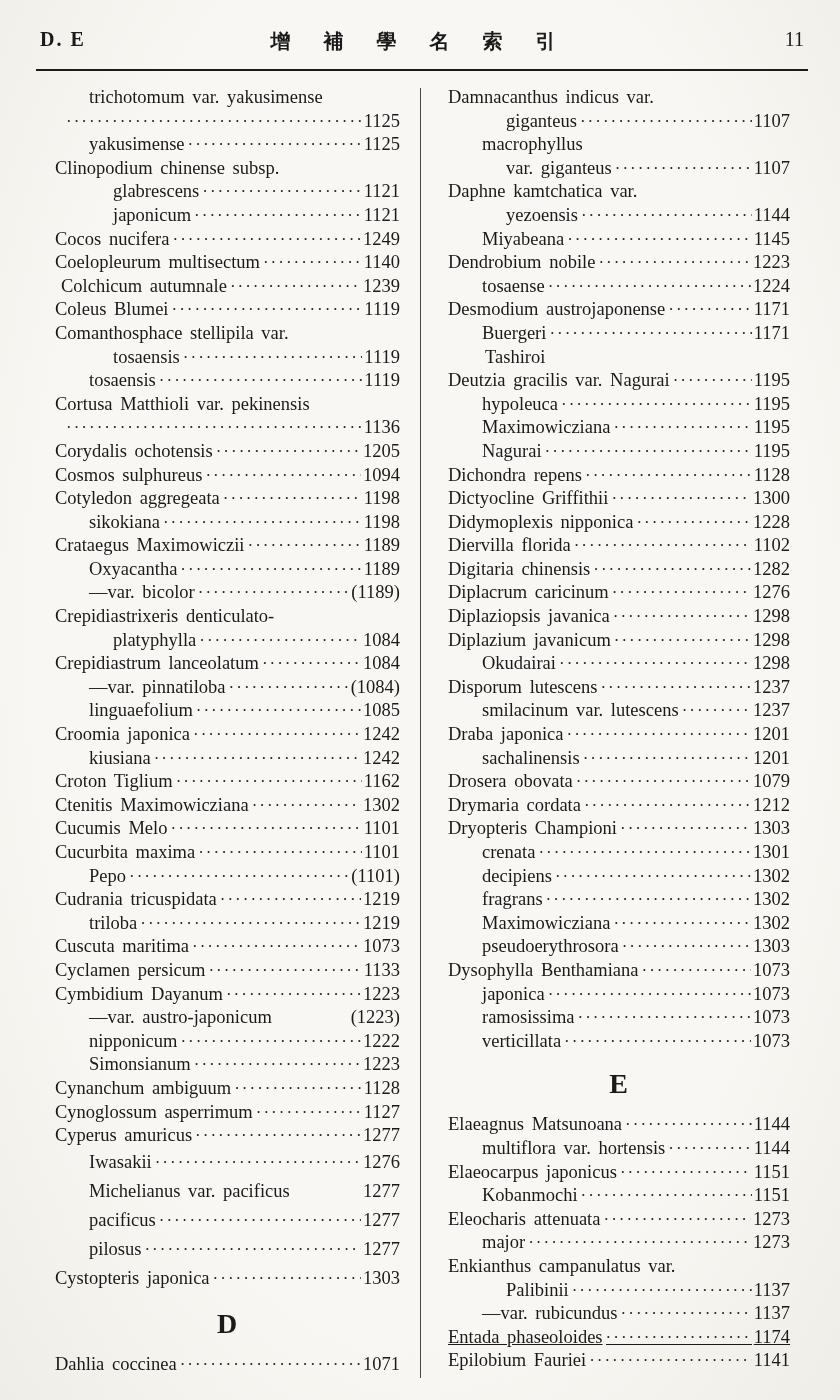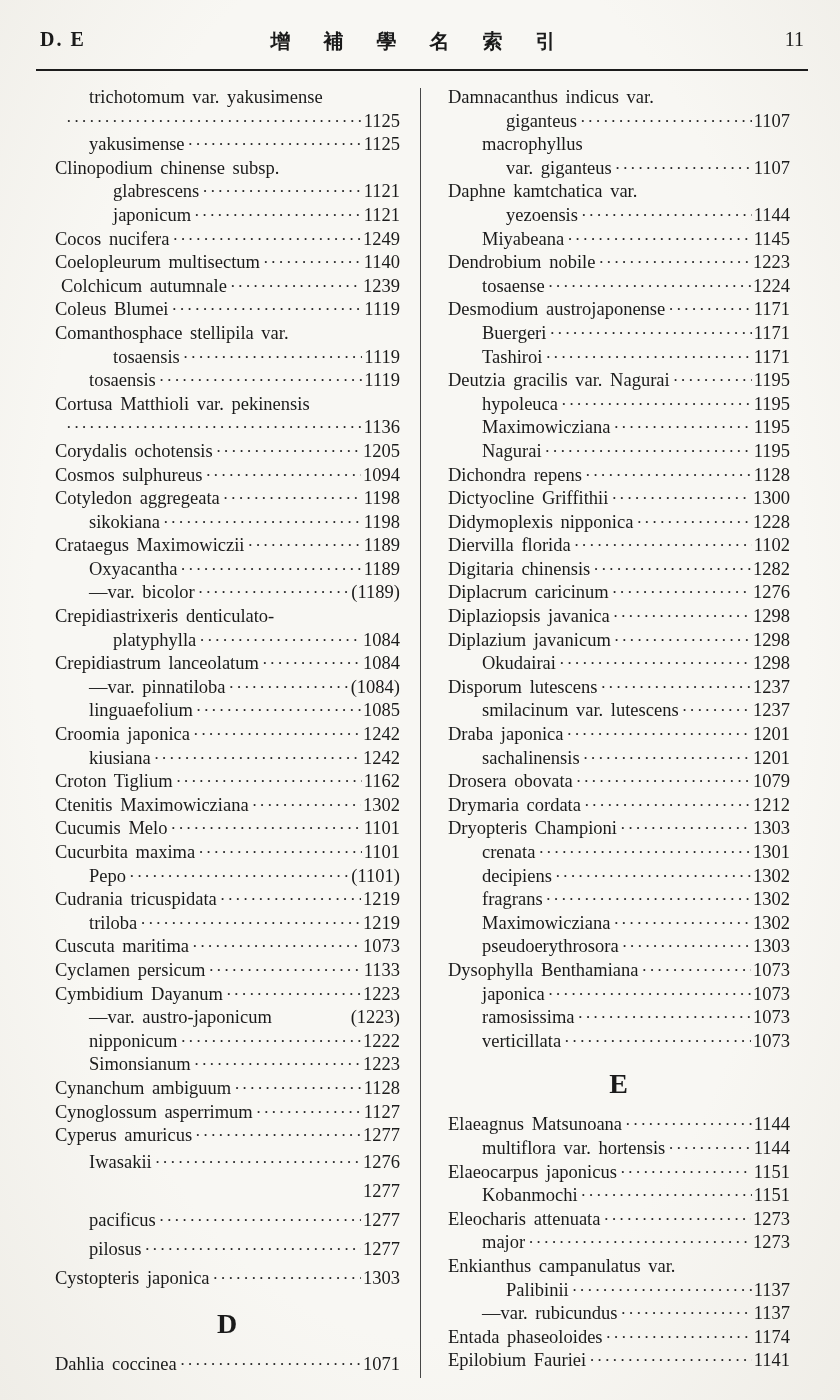--- a/index.html
+++ b/index.html
@@ -268,20 +268,21 @@
         <span class="name">Cyperus amuricus</span>
         <span class="leader dots"></span>
         <span class="pagenum">1277</span>
       </div>
       <div class="row sp" style="padding-left: 34px;">
         <span class="name">Iwasakii</span>
         <span class="leader dots"></span>
         <span class="pagenum">1276</span>
       </div>
       <div class="row sp" style="padding-left: 34px;">
+        <span class="name">Michelianus var. pacificus</span>
         <span class="leader"></span>
         <span class="pagenum">1277</span>
       </div>
       <div class="row sp" style="padding-left: 34px;">
         <span class="name">pacificus</span>
         <span class="leader dots"></span>
         <span class="pagenum">1277</span>
       </div>
       <div class="row sp" style="padding-left: 34px;">
         <span class="name">pilosus</span>
@@ -343,21 +344,21 @@
       <div class="row" style="padding-left: 0px;">
         <span class="name">Desmodium austrojaponense</span>
         <span class="leader dots"></span>
         <span class="pagenum">1171</span>
       </div>
       <div class="row" style="padding-left: 34px;">
         <span class="name">Buergeri</span>
         <span class="leader dots"></span>
         <span class="pagenum">1171</span>
       </div>
-      <div class="row" style="padding-left: 34px;">
+      <div class="row" style="padding-left: 34px; flex-direction: column;">
         <span class="name">Tashiroi</span>
         <span class="leader dots"></span>
         <span class="pagenum">1171</span>
       </div>
       <div class="row" style="padding-left: 0px;">
         <span class="name">Deutzia gracilis var. Nagurai</span>
         <span class="leader dots"></span>
         <span class="pagenum">1195</span>
       </div>
       <div class="row" style="padding-left: 34px;">
@@ -537,21 +538,21 @@
       <div class="row" style="padding-left: 58px;">
         <span class="name">Palibinii</span>
         <span class="leader dots"></span>
         <span class="pagenum">1137</span>
       </div>
       <div class="row" style="padding-left: 34px;">
         <span class="name">—var. rubicundus</span>
         <span class="leader dots"></span>
         <span class="pagenum">1137</span>
       </div>
-      <div class="row" style="padding-left: 0px;">
+      <div class="row" style="padding-left: 0px; text-decoration: underline;">
         <span class="name">Entada phaseoloides</span>
         <span class="leader dots"></span>
         <span class="pagenum">1174</span>
       </div>
       <div class="row" style="padding-left: 0px;">
         <span class="name">Epilobium Fauriei</span>
         <span class="leader dots"></span>
         <span class="pagenum">1141</span>
       </div>
     </div>

